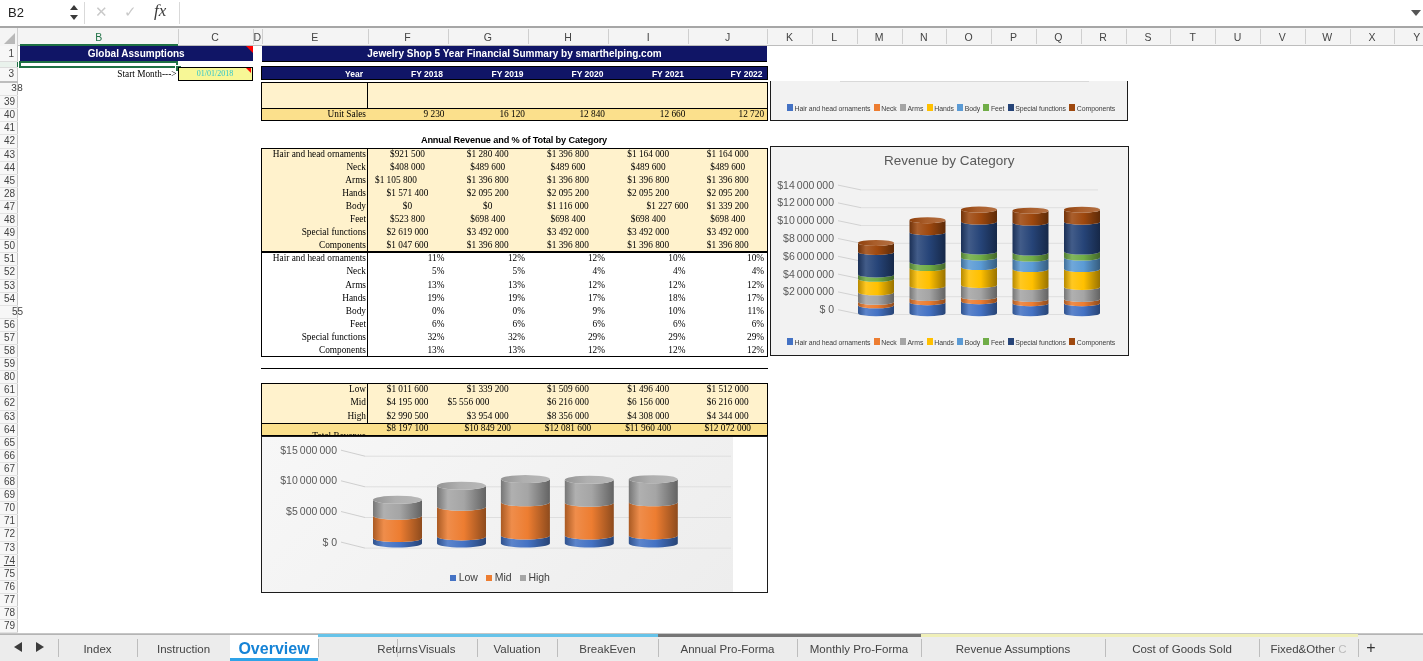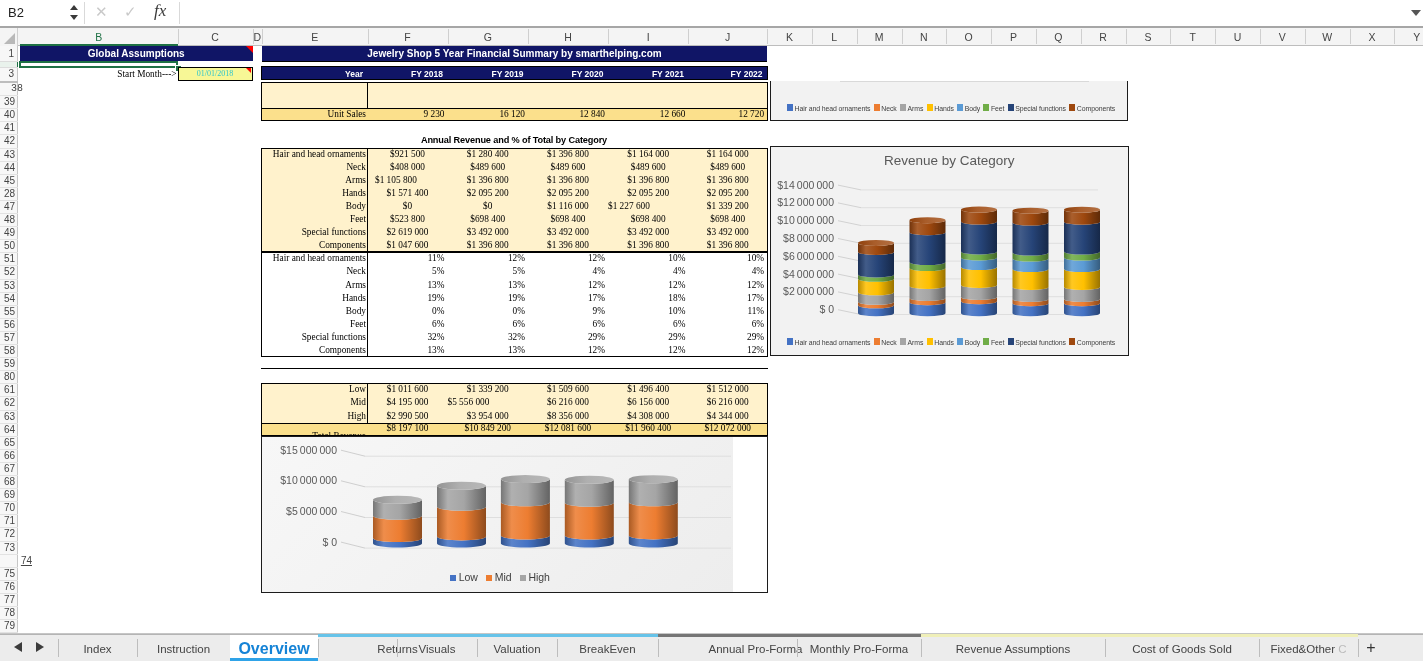--- a/index.html
+++ b/index.html
@@ -109,21 +109,21 @@
 <div class="rnum" style="left:0;top:239.2px;">50</div>
 <div class="abs" style="left:0;top:252.3px;width:18px;height:1px;background:#e2e2e2;"></div>
 <div class="rnum" style="left:0;top:252.3px;">51</div>
 <div class="abs" style="left:0;top:265.4px;width:18px;height:1px;background:#e2e2e2;"></div>
 <div class="rnum" style="left:0;top:265.4px;">52</div>
 <div class="abs" style="left:0;top:278.5px;width:18px;height:1px;background:#e2e2e2;"></div>
 <div class="rnum" style="left:0;top:278.5px;">53</div>
 <div class="abs" style="left:0;top:291.6px;width:18px;height:1px;background:#e2e2e2;"></div>
 <div class="rnum" style="left:0;top:291.6px;">54</div>
 <div class="abs" style="left:0;top:304.7px;width:18px;height:1px;background:#e2e2e2;"></div>
-<div class="rnum" style="left:0;top:304.7px;">55</div>
+<div class="rnum" style="left:0;top:304.7px;padding-left:8px;">55</div>
 <div class="abs" style="left:0;top:317.8px;width:18px;height:1px;background:#e2e2e2;"></div>
 <div class="rnum" style="left:0;top:317.8px;">56</div>
 <div class="abs" style="left:0;top:330.9px;width:18px;height:1px;background:#e2e2e2;"></div>
 <div class="rnum" style="left:0;top:330.9px;">57</div>
 <div class="abs" style="left:0;top:344.0px;width:18px;height:1px;background:#e2e2e2;"></div>
 <div class="rnum" style="left:0;top:344.0px;">58</div>
 <div class="abs" style="left:0;top:357.1px;width:18px;height:1px;background:#e2e2e2;"></div>
 <div class="rnum" style="left:0;top:357.1px;">59</div>
 <div class="abs" style="left:0;top:370.2px;width:18px;height:1px;background:#e2e2e2;"></div>
 <div class="rnum" style="left:0;top:370.2px;">80</div>
@@ -147,21 +147,21 @@
 <div class="rnum" style="left:0;top:488.1px;">69</div>
 <div class="abs" style="left:0;top:501.2px;width:18px;height:1px;background:#e2e2e2;"></div>
 <div class="rnum" style="left:0;top:501.2px;">70</div>
 <div class="abs" style="left:0;top:514.3px;width:18px;height:1px;background:#e2e2e2;"></div>
 <div class="rnum" style="left:0;top:514.3px;">71</div>
 <div class="abs" style="left:0;top:527.4px;width:18px;height:1px;background:#e2e2e2;"></div>
 <div class="rnum" style="left:0;top:527.4px;">72</div>
 <div class="abs" style="left:0;top:540.5px;width:18px;height:1px;background:#e2e2e2;"></div>
 <div class="rnum" style="left:0;top:540.5px;">73</div>
 <div class="abs" style="left:0;top:553.6px;width:18px;height:1px;background:#e2e2e2;"></div>
-<div class="rnum" style="left:17px;top:553.6px;text-decoration:underline;">74</div>
+<div class="rnum" style="left:0;top:553.6px;text-decoration:underline;">74</div>
 <div class="abs" style="left:0;top:566.7px;width:18px;height:1px;background:#e2e2e2;"></div>
 <div class="rnum" style="left:0;top:566.7px;">75</div>
 <div class="abs" style="left:0;top:579.8px;width:18px;height:1px;background:#e2e2e2;"></div>
 <div class="rnum" style="left:0;top:579.8px;">76</div>
 <div class="abs" style="left:0;top:592.9px;width:18px;height:1px;background:#e2e2e2;"></div>
 <div class="rnum" style="left:0;top:592.9px;">77</div>
 <div class="abs" style="left:0;top:606.0px;width:18px;height:1px;background:#e2e2e2;"></div>
 <div class="rnum" style="left:0;top:606.0px;">78</div>
 <div class="abs" style="left:0;top:619.1px;width:18px;height:1px;background:#e2e2e2;"></div>
 <div class="rnum" style="left:0;top:619.1px;">79</div>
@@ -217,21 +217,21 @@
 <div class="cellv" style="left:262px;top:186.8px;width:104px;text-align:right;line-height:13.1px;">Hands</div>
     <div class="cellv" style="left:367.5px;top:186.8px;width:80.0px;text-align:center;line-height:13.1px;">$1 571 400</div>
     <div class="cellv" style="left:447.5px;top:186.8px;width:80.5px;text-align:center;line-height:13.1px;">$2 095 200</div>
     <div class="cellv" style="left:528px;top:186.8px;width:80.0px;text-align:center;line-height:13.1px;">$2 095 200</div>
     <div class="cellv" style="left:608px;top:186.8px;width:80.4px;text-align:center;line-height:13.1px;">$2 095 200</div>
     <div class="cellv" style="left:688.4px;top:186.8px;width:78.7px;text-align:center;line-height:13.1px;">$2 095 200</div>
 <div class="cellv" style="left:262px;top:199.9px;width:104px;text-align:right;line-height:13.1px;">Body</div>
     <div class="cellv" style="left:367.5px;top:199.9px;width:80.0px;text-align:center;line-height:13.1px;">$0</div>
     <div class="cellv" style="left:447.5px;top:199.9px;width:80.5px;text-align:center;line-height:13.1px;">$0</div>
     <div class="cellv" style="left:528px;top:199.9px;width:80.0px;text-align:center;line-height:13.1px;">$1 116 000</div>
-    <div class="cellv" style="left:608px;top:199.9px;width:80.4px;text-align:left;line-height:13.1px;">$1 227 600</div>
+    <div class="cellv" style="left:608px;top:199.9px;width:80.4px;text-align:right;line-height:13.1px;">$1 227 600</div>
     <div class="cellv" style="left:688.4px;top:199.9px;width:78.7px;text-align:center;line-height:13.1px;">$1 339 200</div>
 <div class="cellv" style="left:262px;top:213.0px;width:104px;text-align:right;line-height:13.1px;">Feet</div>
     <div class="cellv" style="left:367.5px;top:213.0px;width:80.0px;text-align:center;line-height:13.1px;">$523 800</div>
     <div class="cellv" style="left:447.5px;top:213.0px;width:80.5px;text-align:center;line-height:13.1px;">$698 400</div>
     <div class="cellv" style="left:528px;top:213.0px;width:80.0px;text-align:center;line-height:13.1px;">$698 400</div>
     <div class="cellv" style="left:608px;top:213.0px;width:80.4px;text-align:center;line-height:13.1px;">$698 400</div>
     <div class="cellv" style="left:688.4px;top:213.0px;width:78.7px;text-align:center;line-height:13.1px;">$698 400</div>
 <div class="cellv" style="left:262px;top:226.1px;width:104px;text-align:right;line-height:13.1px;">Special functions</div>
     <div class="cellv" style="left:367.5px;top:226.1px;width:80.0px;text-align:center;line-height:13.1px;">$2 619 000</div>
     <div class="cellv" style="left:447.5px;top:226.1px;width:80.5px;text-align:center;line-height:13.1px;">$3 492 000</div>
@@ -633,21 +633,21 @@
 <div class="abs" style="left:397px;top:634px;width:80px;height:3px;background:#66C3E9;"></div>
 <div class="abs" style="left:397px;top:637px;width:80px;height:24px;color:#444;font-size:11.5px;text-align:center;line-height:24px;">Visuals</div>
 <div class="abs" style="left:477px;top:639px;width:1px;height:18px;background:#bdbdbd;"></div>
 <div class="abs" style="left:477px;top:634px;width:80px;height:3px;background:#66C3E9;"></div>
 <div class="abs" style="left:477px;top:637px;width:80px;height:24px;color:#444;font-size:11.5px;text-align:center;line-height:24px;">Valuation</div>
 <div class="abs" style="left:557px;top:639px;width:1px;height:18px;background:#bdbdbd;"></div>
 <div class="abs" style="left:557px;top:634px;width:101px;height:3px;background:#66C3E9;"></div>
 <div class="abs" style="left:557px;top:637px;width:101px;height:24px;color:#444;font-size:11.5px;text-align:center;line-height:24px;">BreakEven</div>
 <div class="abs" style="left:658px;top:639px;width:1px;height:18px;background:#bdbdbd;"></div>
 <div class="abs" style="left:658px;top:634px;width:139px;height:3px;background:#757575;"></div>
-<div class="abs" style="left:658px;top:637px;width:139px;height:24px;color:#444;font-size:11.5px;text-align:center;line-height:24px;margin-left:28px;">Annual Pro-Forma</div>
+<div class="abs" style="left:658px;top:637px;width:139px;height:24px;color:#444;font-size:11.5px;text-align:center;line-height:24px;">Annual Pro-Forma</div>
 <div class="abs" style="left:797px;top:639px;width:1px;height:18px;background:#bdbdbd;"></div>
 <div class="abs" style="left:797px;top:634px;width:124px;height:3px;background:#757575;"></div>
 <div class="abs" style="left:797px;top:637px;width:124px;height:24px;color:#444;font-size:11.5px;text-align:center;line-height:24px;">Monthly Pro-Forma</div>
 <div class="abs" style="left:921px;top:639px;width:1px;height:18px;background:#bdbdbd;"></div>
 <div class="abs" style="left:921px;top:634px;width:184px;height:3px;background:#EFEFB8;"></div>
 <div class="abs" style="left:921px;top:637px;width:184px;height:24px;color:#444;font-size:11.5px;text-align:center;line-height:24px;">Revenue Assumptions</div>
 <div class="abs" style="left:1105px;top:639px;width:1px;height:18px;background:#bdbdbd;"></div>
 <div class="abs" style="left:1105px;top:634px;width:154px;height:3px;background:#EFEFB8;"></div>
 <div class="abs" style="left:1105px;top:637px;width:154px;height:24px;color:#444;font-size:11.5px;text-align:center;line-height:24px;">Cost of Goods Sold</div>
 <div class="abs" style="left:1259px;top:639px;width:1px;height:18px;background:#bdbdbd;"></div>

